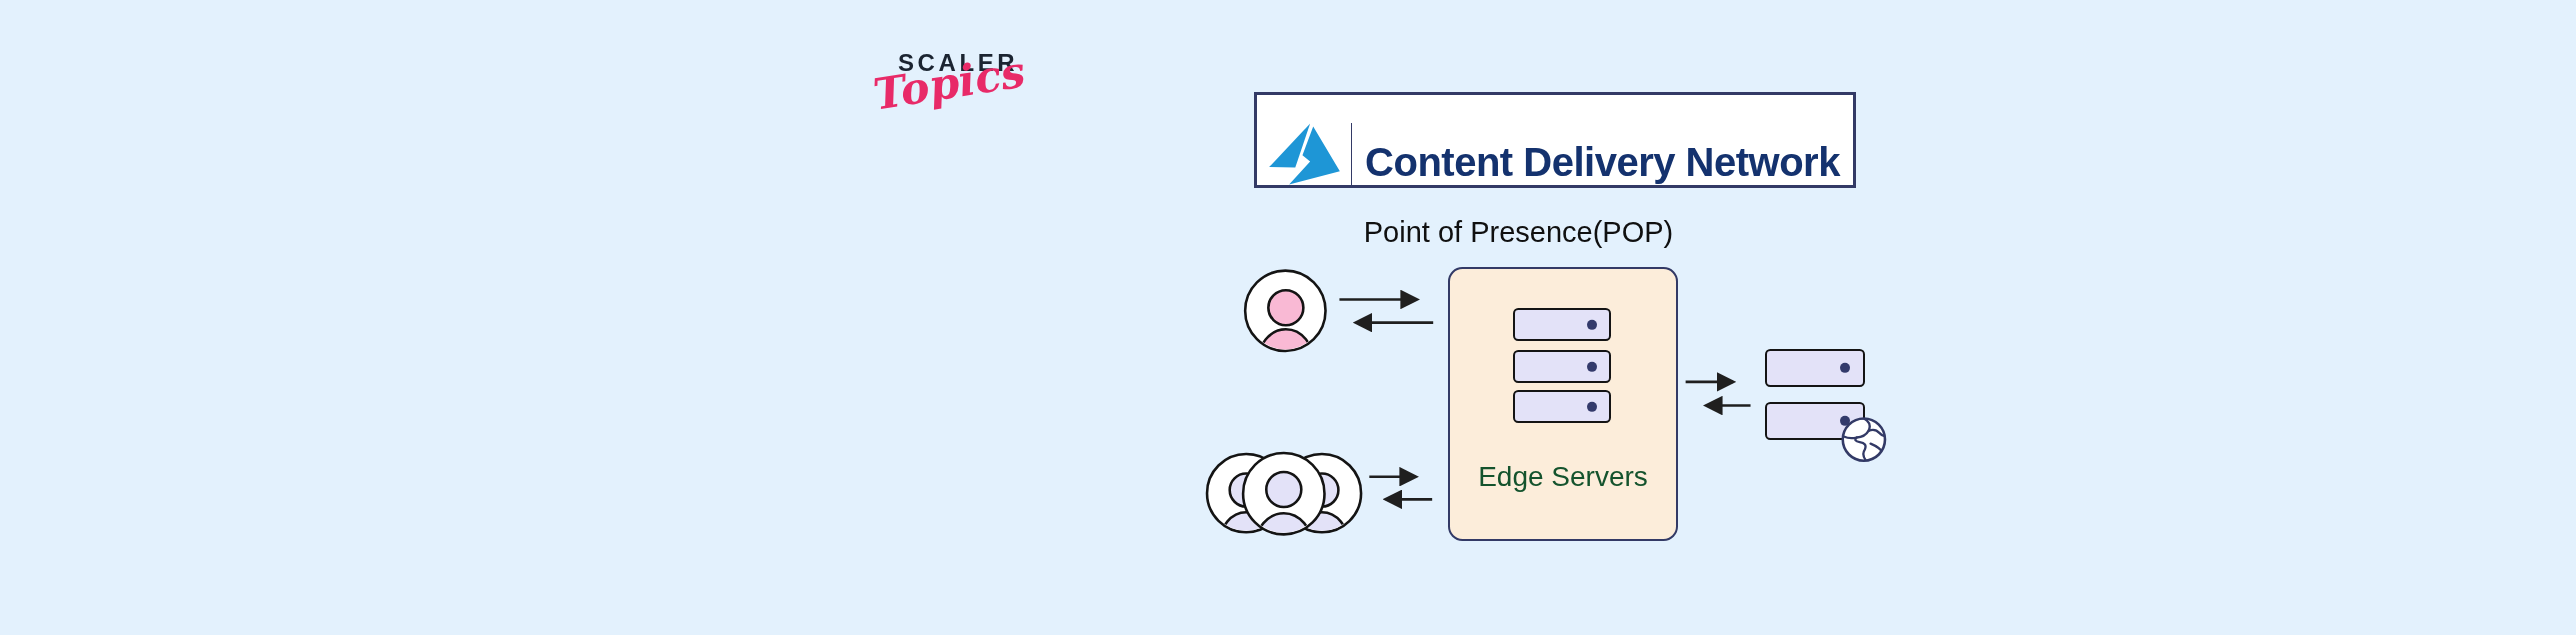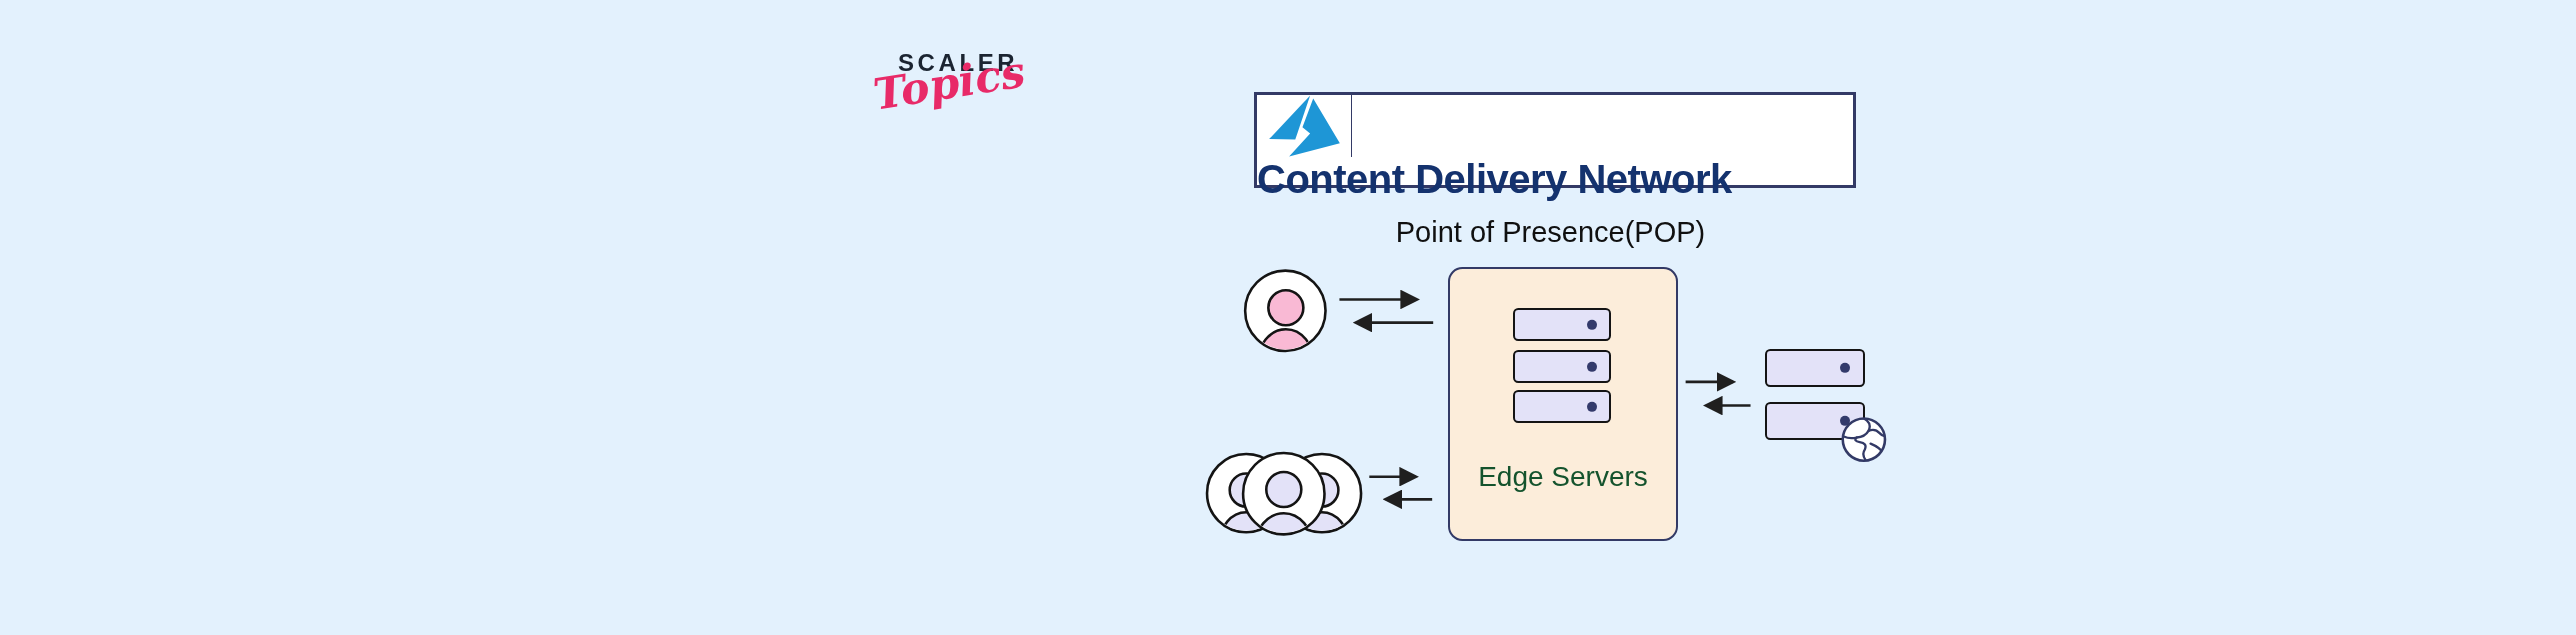--- a/index.html
+++ b/index.html
@@ -7,27 +7,27 @@
   .canvas{position:relative;width:3091px;height:636px;background:var(--bg);overflow:hidden;}
 
   
   .brand{position:absolute;left:871px;top:49px;width:216px;height:113px;}
   .brand-top{position:absolute;left:27px;top:0;font-size:24px;font-weight:700;letter-spacing:3.6px;color:var(--brand-dark);}
   .brand-bottom{position:absolute;left:3.1px;top:20.6px;font-family:"DejaVu Serif", serif;font-style:italic;font-weight:bold;
     font-size:43px;color:var(--brand-pink);transform:rotate(-9deg);transform-origin:left center;}
 
   
   .banner{position:absolute;left:1254px;top:92px;width:602px;height:96px;background:var(--white);
-    border:3.1px solid var(--navy);box-sizing:border-box;display:flex;align-items:flex-start;flex-direction:column;}
+    border:3.1px solid var(--navy);box-sizing:border-box;display:flex;align-items:flex-end;}
   .azure-cell{width:94px;border-right:1.5px solid var(--navy);display:flex;align-items:center;justify-content:center;}
   .banner-title{flex:1;display:flex;align-items:center;justify-content:center;font-size:40px;font-weight:bold;
     color:var(--title);letter-spacing:-0.5px;white-space:nowrap;}
 
   
-  .pop-label{position:absolute;left:1370px;top:216px;width:361px;text-align:center;font-size:29px;color:#101010;}
+  .pop-label{position:absolute;left:1338px;top:216px;width:361px;text-align:center;font-size:29px;color:#101010;}
 
   
   .edge-box{position:absolute;left:1448px;top:267px;width:230px;height:274px;box-sizing:border-box;
     background:var(--cream);border:2.6px solid var(--navy);border-radius:14.4px;}
   .edge-label{position:absolute;left:0;right:0;top:192px;text-align:center;font-size:28px;color:#14532d;}
 
   
   .server{position:absolute;box-sizing:border-box;background:var(--lavender);border:2.1px solid var(--ink);border-radius:5.2px;}
   .server .dot{position:absolute;top:50%;width:10.3px;height:10.3px;border-radius:50%;background:var(--dot);transform:translateY(-50%);}
   .srv-in{left:63px;width:98px;height:33px;}

